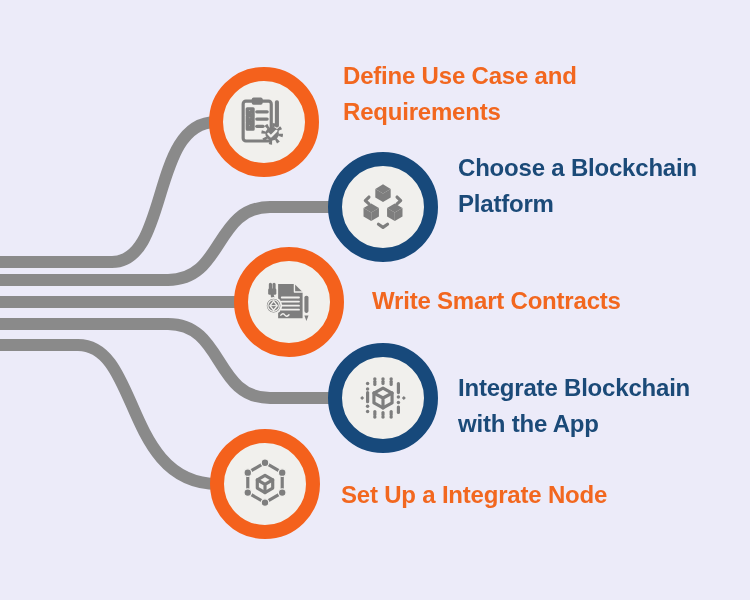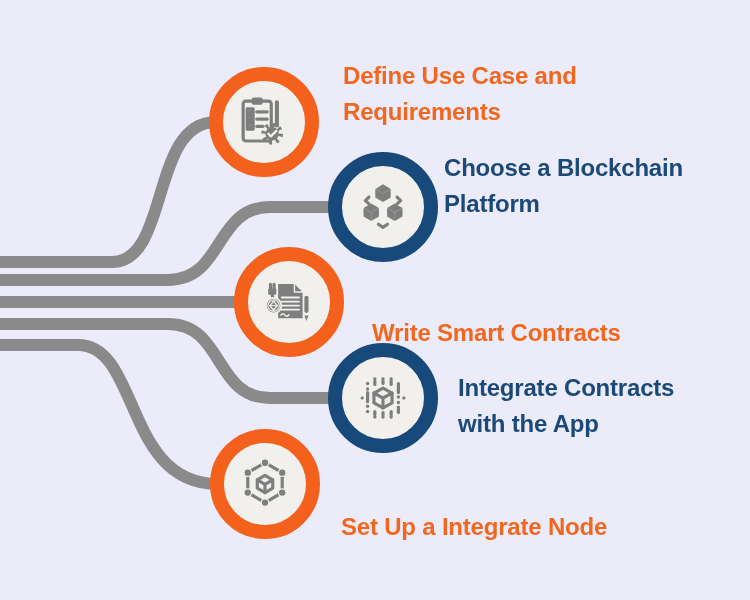--- a/index.html
+++ b/index.html
@@ -26,28 +26,28 @@
   .node svg{width:58px;height:58px;display:block;}
   .label{
     position:absolute;
     font-weight:700;
     font-size:24px;
     line-height:36px;
     letter-spacing:-0.2px;
   }
   .text-orange{color:#F2671F;}
   .text-navy{color:#1B4A78;}
-  .nowrap{white-space:nowrap;margin-top:32px;}
+  .nowrap{white-space:nowrap;}
   .n1{left:209px;top:67px;}
   .n2{left:328px;top:152px;}
   .n3{left:234px;top:247px;}
   .n4{left:328px;top:343px;}
   .n5{left:210px;top:429px;}
   .l1{left:343px;top:58px;width:280px;}
-  .l2{left:444px;top:150px;width:262px;}
+  .l2{left:458px;top:150px;width:262px;}
   .l3{left:372px;top:283px;}
   .l4{left:458px;top:370px;width:262px;}
   .l5{left:341px;top:477px;}
   .ic{stroke:#7E7E7E;fill:none;stroke-width:3.5;stroke-linecap:round;stroke-linejoin:round;}
   .icf{fill:#7E7E7E;stroke:none;}
   .icl{stroke:#F1F0ED;fill:none;stroke-linecap:round;stroke-linejoin:round;}
 </style>
 </head>
 <body>
 
@@ -178,16 +178,16 @@
         <circle cx="13" cy="19.5" r="4.2"></circle>
       </g>
       <path class="ic" stroke-width="2.8" d="M 32 22.5 L 40.5 27.5 V 36.5 L 32 41.5 L 23.5 36.5 V 27.5 Z"></path>
       <path class="ic" stroke-width="2.4" d="M 23.5 27.5 L 32 32.5 L 40.5 27.5 M 32 32.5 V 41.5"></path>
     </svg>
   </div>
 
   <div class="label l1 text-orange">Define Use Case and Requirements</div>
   <div class="label l2 text-navy">Choose a Blockchain Platform</div>
   <div class="label l3 text-orange nowrap">Write Smart Contracts</div>
-  <div class="label l4 text-navy">Integrate Contracts with the App</div>
+  <div class="label l4 text-navy">Integrate Blockchain with the App</div>
   <div class="label l5 text-orange nowrap">Set Up a Integrate Node</div>
 
 </div>
 
 </body></html>

